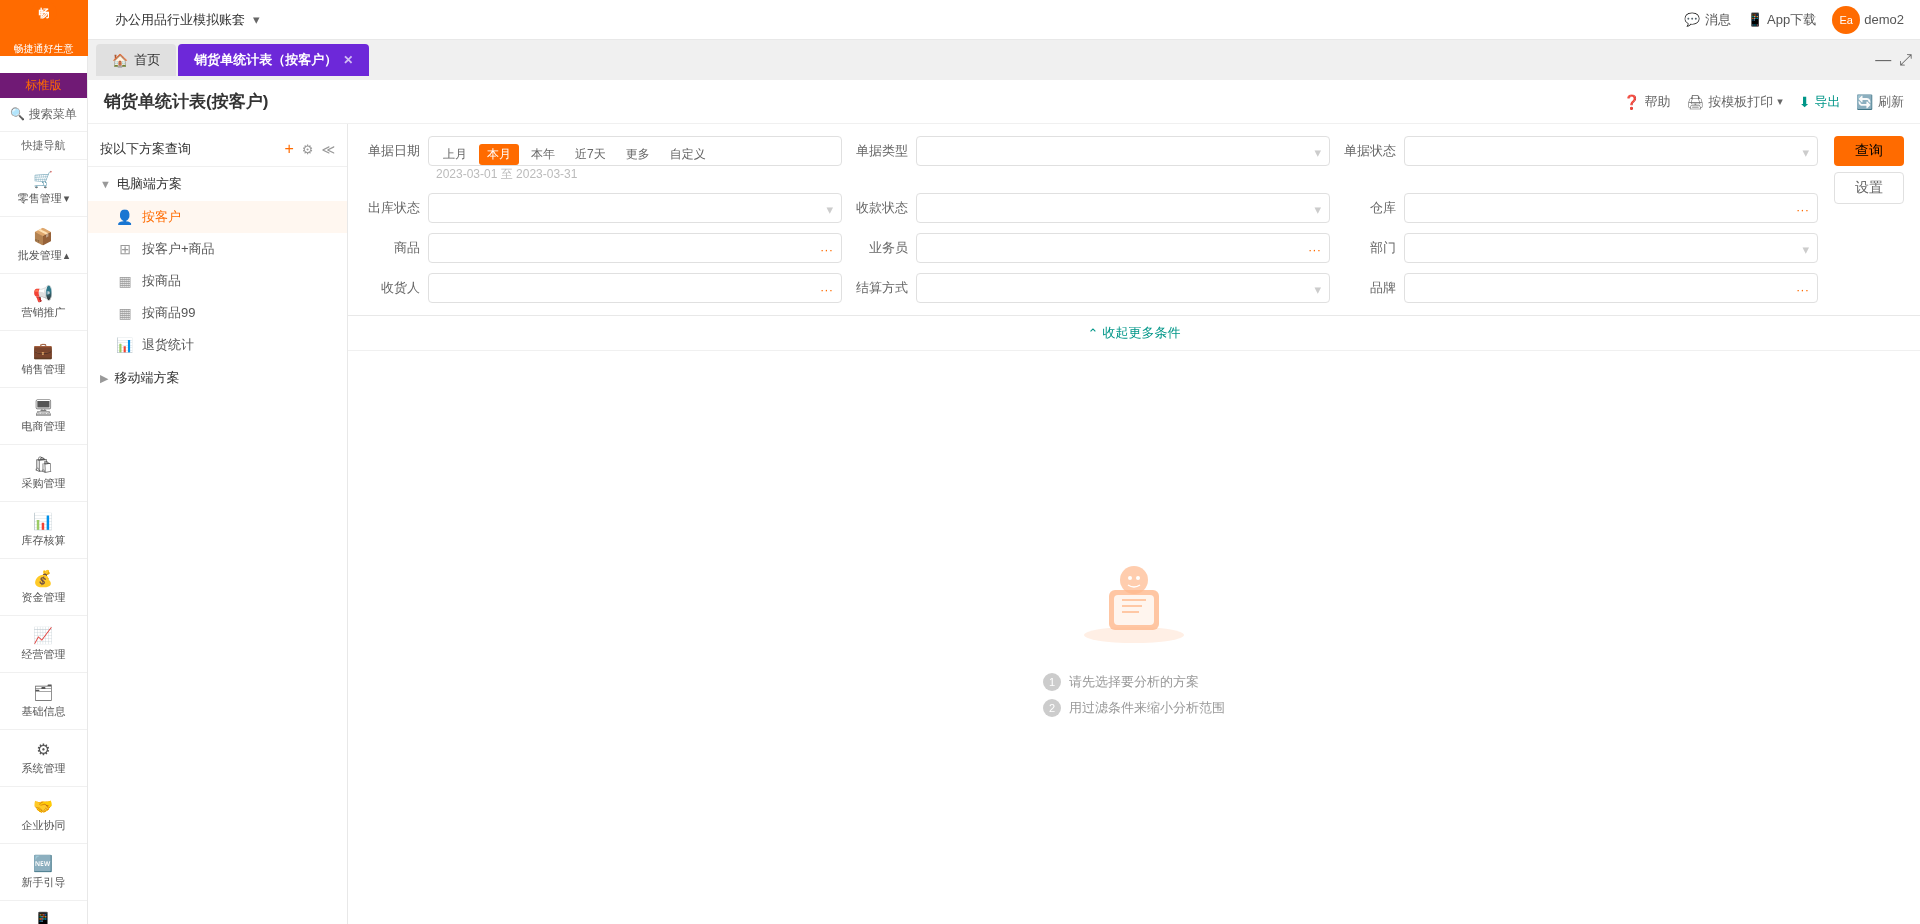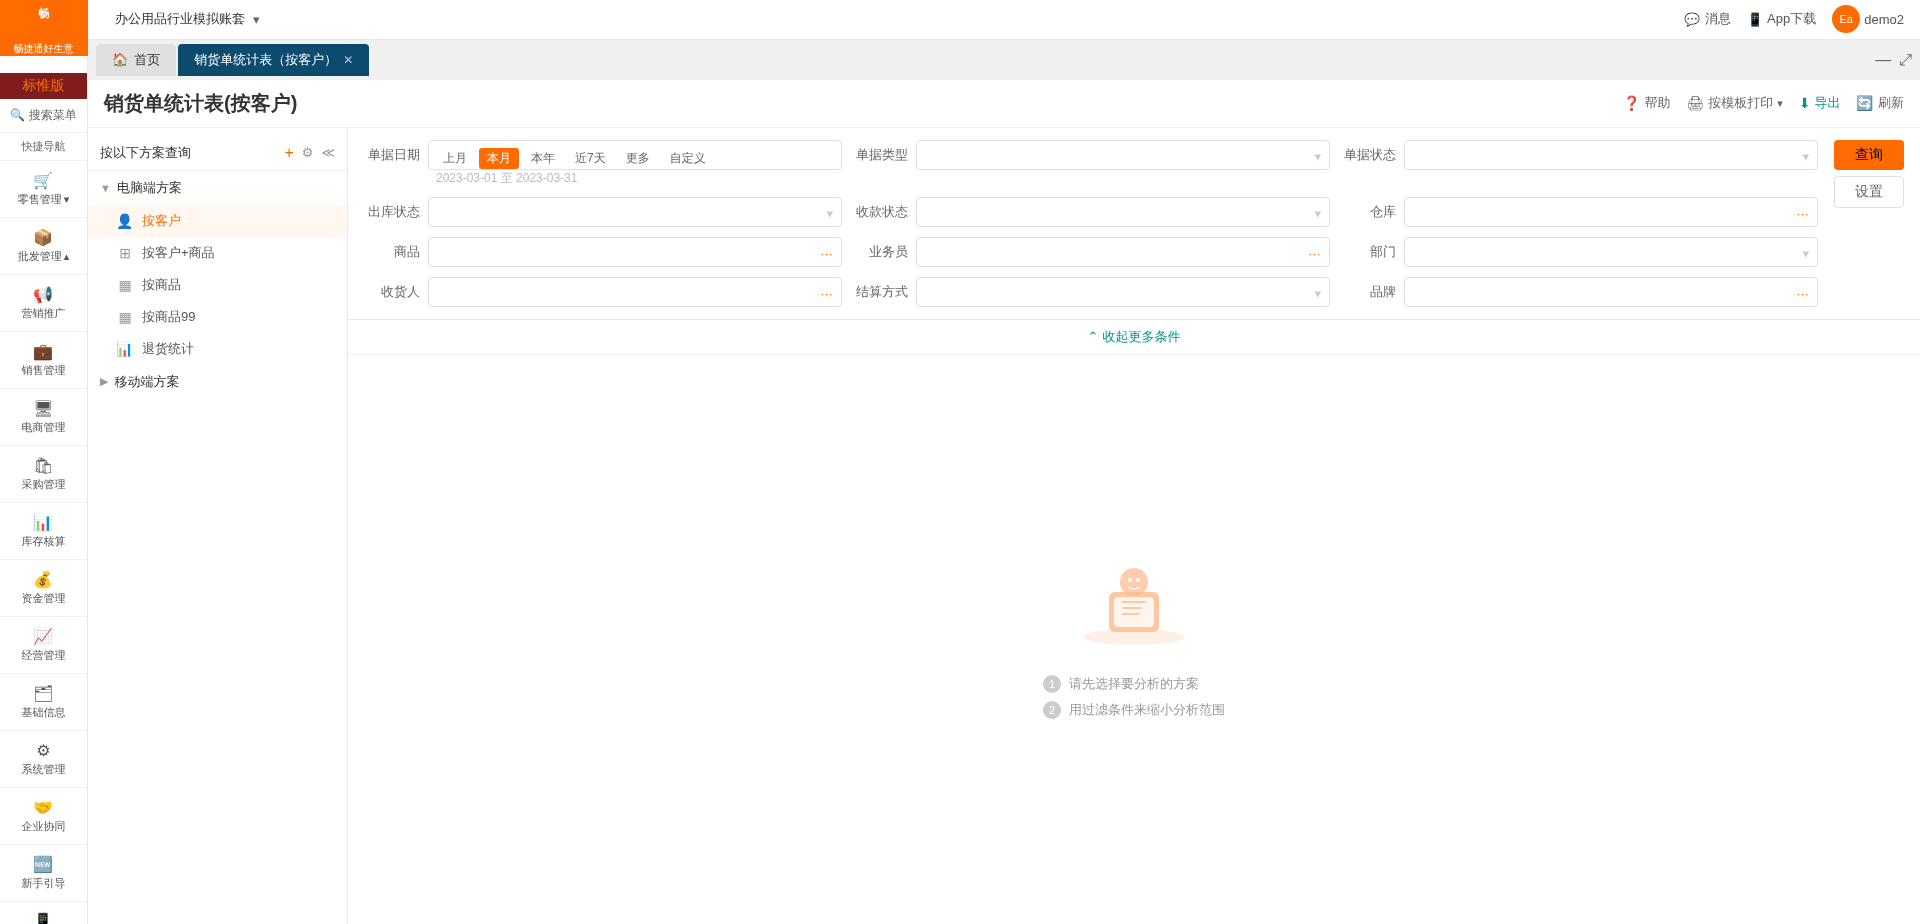--- a/index.html
+++ b/index.html
@@ -26,21 +26,21 @@
     .topbar-left { display: flex; align-items: center; gap: 8px; font-size: 13px; color: #333; margin-left: 11px; }
     .topbar-select { display: flex; align-items: center; gap: 4px; cursor: pointer; color: #666; }
     .topbar-right { display: flex; align-items: center; gap: 16px; font-size: 13px; color: #555; }
     .topbar-right-item { display: flex; align-items: center; gap: 4px; cursor: pointer; }
     .avatar { width: 28px; height: 28px; border-radius: 50%; background: #ff6b00; display: flex; align-items: center; justify-content: center; color: #fff; font-size: 11px; }
 
     
     .tabs { height: 40px; background: #f0f0f0; display: flex; align-items: center; padding: 0 8px; gap: 0; }
     .tab { padding: 0 16px; height: 32px; display: flex; align-items: center; gap: 6px; cursor: pointer; font-size: 13px; border-radius: 4px 4px 0 0; background: #fff; margin-right: 2px; }
     .tab.home { background: #e0e0e0; color: #333; }
-    .tab.active { background: #0c4a6e; color: #fff; }
+    .tab.active { background: #6d28d9; color: #fff; font-weight: bold; }
     .tab-close { font-size: 12px; cursor: pointer; opacity: 0.7; }
     .tab-expand { margin-left: auto; font-size: 16px; color: #666; cursor: pointer; display: flex; gap: 8px; }
     .date-btn { padding: 2px 8px; font-size: 12px; cursor: pointer; border-radius: 3px; border: none; background: transparent; color: #666; }
     .date-btn.active { background: #ff6b00; color: #fff; border-radius: 3px; }
 
     
     .left-panel { width: 260px; background: #fff; border-right: 1px solid #e8e8e8; padding: 8px 0; }
 
     .scheme-header { display: flex; align-items: center; justify-content: space-between; padding: 8px 12px; border-bottom: 1px solid #f0f0f0; }
     .scheme-title { font-size: 13px; color: #333; font-weight: 500; }
@@ -86,21 +86,21 @@
 <body>
 
 <div class="sidebar">
   <div class="sidebar-logo">
     <svg class="sidebar-logo-icon" viewBox="0 0 36 36">
       <circle cx="18" cy="18" r="18" fill="#ff6b00"></circle>
       <text x="18" y="24" text-anchor="middle" fill="#fff" font-size="16" font-weight="bold">畅</text>
     </svg>
     <div class="sidebar-logo-text">畅捷通好生意</div>
   </div>
-  <div class="sidebar-logo-text" style="font-size:14px;color:#ff6b00;padding:4px 0;width:100%;text-align:center;background:#7f1d1d;">标惟版</div>
+  <div class="sidebar-logo-text" style="font-size:12px;color:#ff6b00;padding:4px 0;width:100%;text-align:center;background:#701a75;">标惟版</div>
 
   <div class="sidebar-search">
     <div class="sidebar-search-text">🔍 搜索菜单</div>
   </div>
   <div class="sidebar-nav-label">快捷导航</div>
 
   <div class="sidebar-item">
     <div class="item-icon">🛒</div>
     <div class="item-label sidebar-item-with-arrow">零售管理 <span>▾</span></div>
   </div>
@@ -195,21 +195,21 @@
       <span>销货单统计表（按客户）</span>
       <span class="tab-close">✕</span>
     </div>
     <div class="tab-expand">
       <span style="cursor:pointer;color:#666;">—</span>
       <span style="cursor:pointer;color:#666;">⤢</span>
     </div>
   </div>
 
   <div class="page-title-bar">
-    <div style="font-size:20px;font-weight:bold;color:#333;">销货单统计表(按客户)</div>
+    <div style="font-size:17px;font-weight:bold;color:#333;">销货单统计表(按客户)</div>
     <div style="display:flex;align-items:center;gap:16px;font-size:13px;color:#666;">
       <span style="display:flex;align-items:center;gap:4px;cursor:pointer;">
         <span style="font-size:14px;">❓</span>
         <span>帮助</span>
       </span>
       <span style="display:flex;align-items:center;gap:4px;cursor:pointer;">
         <span style="font-size:14px;">🖨</span>
         <span>按模板打印</span>
         <span style="font-size:11px;">▾</span>
       </span>

